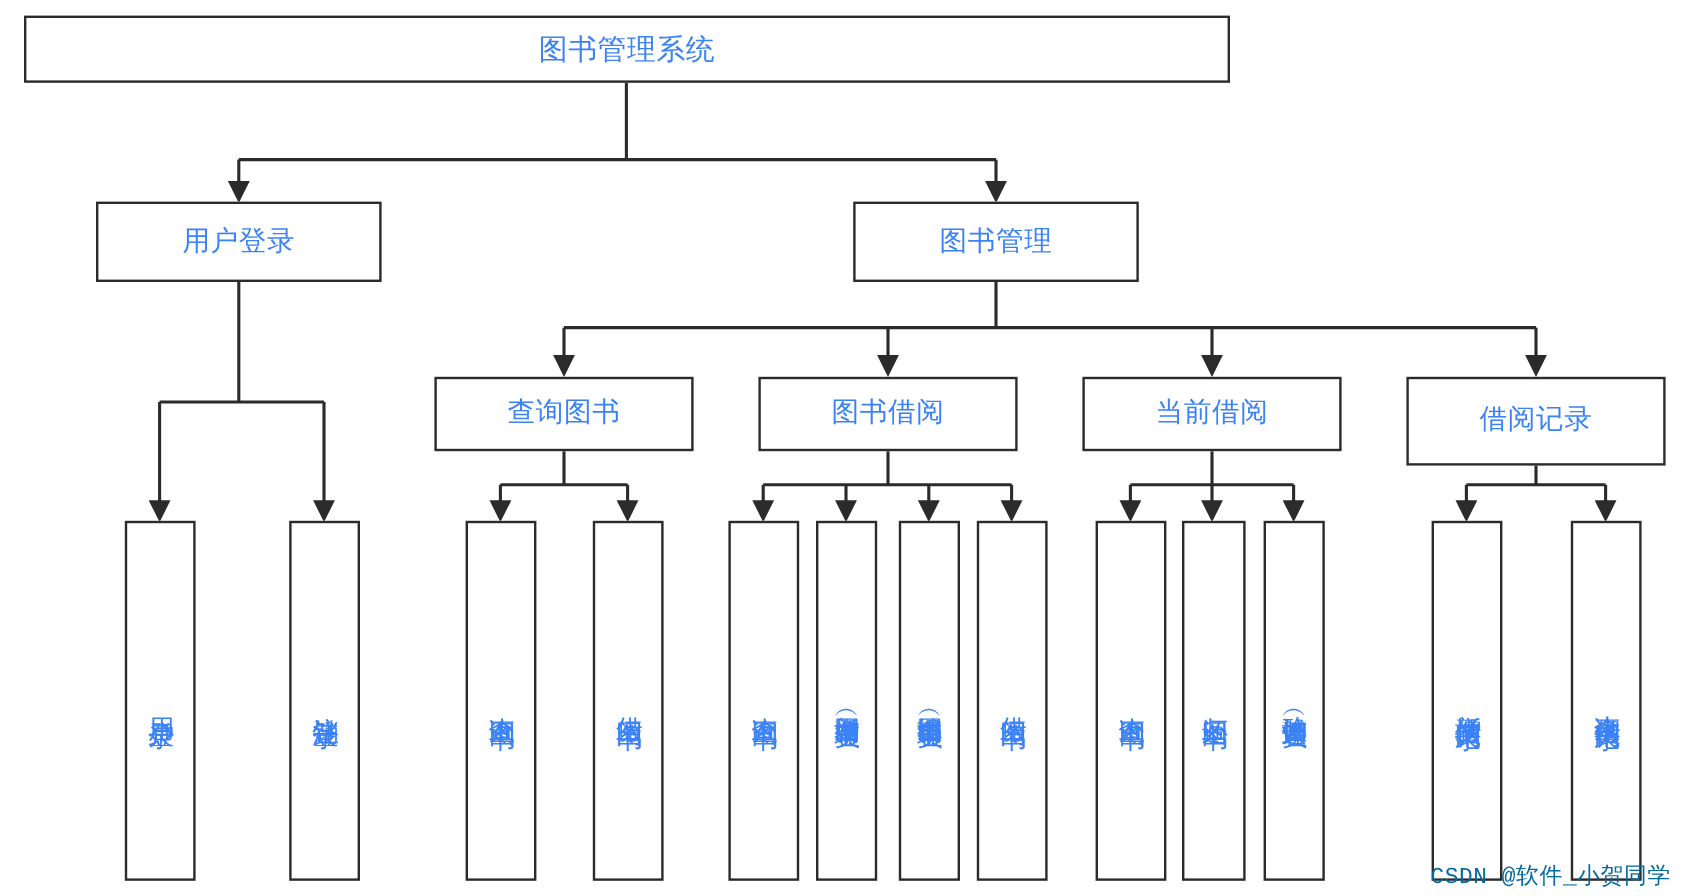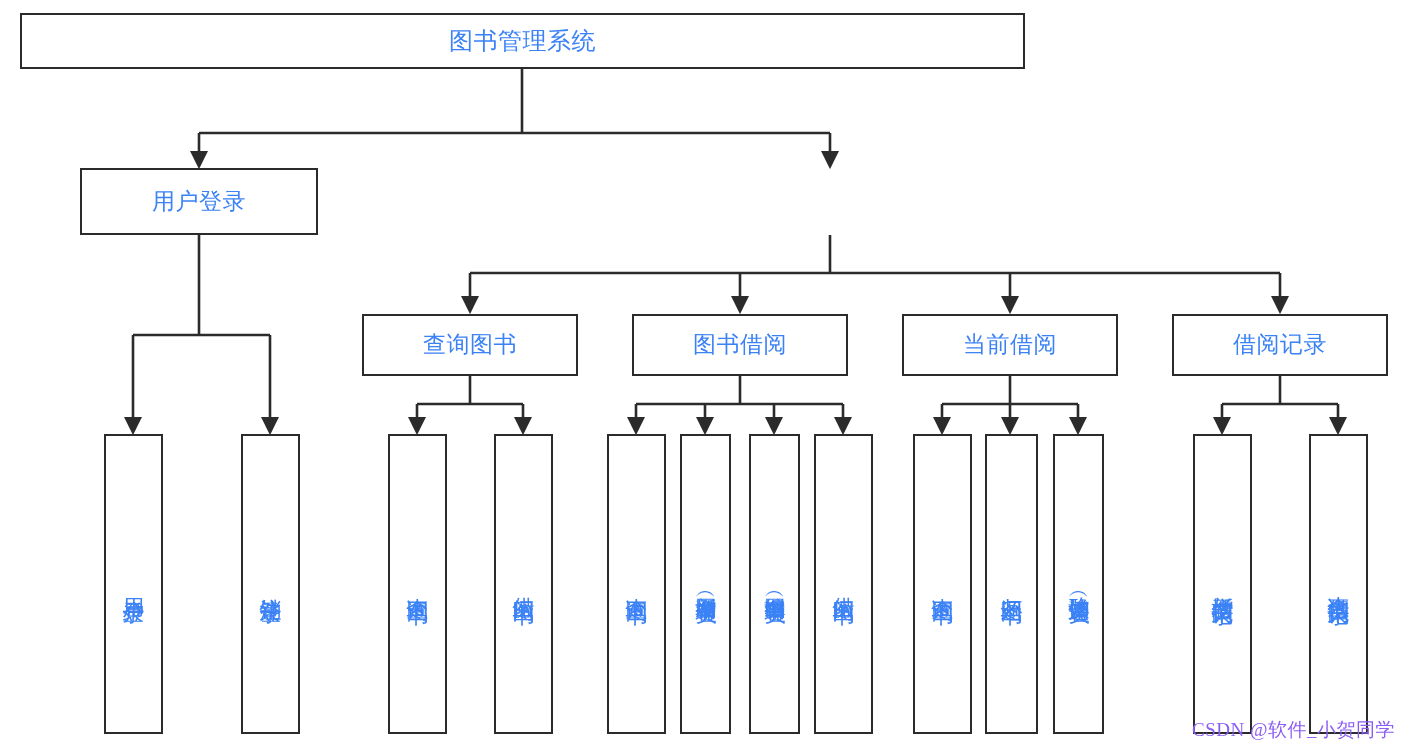--- a/index.html
+++ b/index.html
@@ -62,25 +62,25 @@
     line-height: 1.18;
     letter-spacing: 2px;
     max-height: 100%;
   }
   .node.vert.narrow .label {
     font-size: 21px;
     letter-spacing: 1px;
   }
   .watermark {
     position: absolute;
-    color: #8b5cf6;
+    color: #0369a1;
     font-size: 19px;
     white-space: nowrap;
     letter-spacing: 0.5px;
-    font-family: Liberation Serif, serif;
+    font-family: Liberation Mono, monospace;
   }
 </style>
 </head>
 <body>
 
 <div id="canvas">
 
   <svg id="edges" viewBox="0 0 1405 747" xmlns="http://www.w3.org/2000/svg">
     <defs>
       <marker id="arrow" viewBox="0 0 12 12" refX="6" refY="6" markerWidth="7" markerHeight="7" orient="auto-start-reverse">
@@ -134,34 +134,37 @@
   </svg>
 
   <div class="node horiz root" style="left:20px; top:13px; width:1005px; height:56px;">
     <span class="label">图书管理系统</span>
   </div>
 
   <div class="node horiz" style="left:80px; top:168px; width:238px; height:67px;">
     <span class="label">用户登录</span>
   </div>
 
+  <div class="node horiz" style="left:711px; top:168px; width:238px; height:67px;">
+    <span class="label">图书管理</span>
+  </div>
 
   <div class="node horiz" style="left:362px; top:314px; width:216px; height:62px;">
     <span class="label">查询图书</span>
   </div>
 
   <div class="node horiz" style="left:632px; top:314px; width:216px; height:62px;">
     <span class="label">图书借阅</span>
   </div>
 
   <div class="node horiz" style="left:902px; top:314px; width:216px; height:62px;">
     <span class="label">当前借阅</span>
   </div>
 
-  <div class="node horiz" style="left:1172px; top:314px; width:216px; height:62px;">
+  <div class="node horiz" style="left:1172px; top:314px; width:216px; height:74px;">
     <span class="label">借阅记录</span>
   </div>
 
   <div class="node vert" style="left:104px; top:434px; width:59px; height:300px;">
     <span class="label">用户登录</span>
   </div>
 
   <div class="node vert" style="left:241px; top:434px; width:59px; height:300px;">
     <span class="label">注销登录</span>
   </div>

